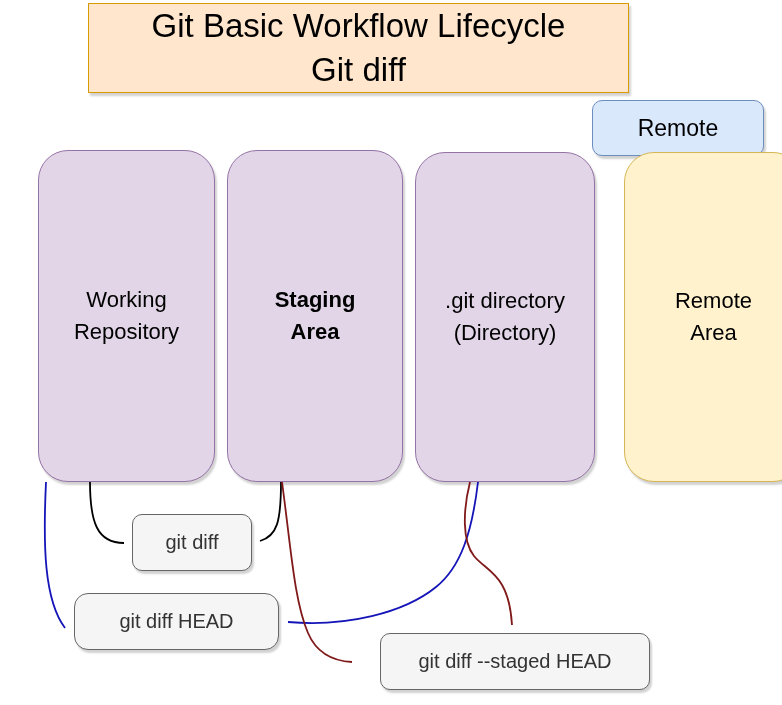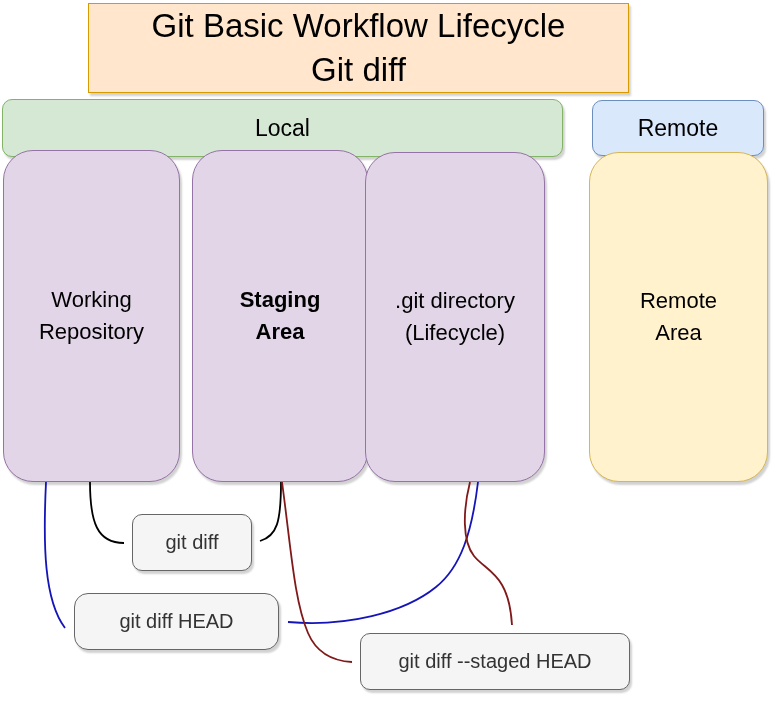--- a/index.html
+++ b/index.html
@@ -40,79 +40,77 @@
   }
   .band-remote {
     left: 592px; top: 100px; width: 172px; height: 56px;
     background: #dae8fc;
     border: 1px solid #6c8ebf;
   }
   .area {
     border-radius: 30px;
     font-size: 22px;
     line-height: 32px;
+    margin-left: 35px;
   }
   .area-purple {
     background: #e1d5e7;
     border: 1px solid #9673a6;
   }
   .area-wd  { left: 3px;   top: 150px; width: 177px; height: 332px; }
   .area-sa  { left: 192px; top: 150px; width: 176px; height: 332px; font-weight: bold; }
-  .area-git { left: 365px; top: 152px; width: 180px; height: 330px; }
+  .area-git { left: 380px; top: 152px; width: 180px; height: 330px; }
   .area-remote {
     left: 589px; top: 152px; width: 179px; height: 330px;
     background: #fff2cc;
     border: 1px solid #d6b656;
   }
   .cmd {
     background: #f5f5f5;
     border: 1px solid #666666;
     border-radius: 10px;
     color: #333333;
     font-size: 20px;
   }
   .cmd-diff   { left: 132px; top: 514px; width: 120px; height: 57px; }
   .cmd-head   { left: 74px;  top: 593px; width: 205px; height: 57px; border-radius: 14px; }
-  .cmd-staged { left: 360px; top: 633px; width: 270px; height: 57px; }
+  .cmd-staged { left: 380px; top: 633px; width: 270px; height: 57px; }
   .arrows {
     position: absolute;
     left: 0; top: 0;
     width: 782px; height: 705px;
     pointer-events: none;
   }
   .arrows path { fill: none; stroke-width: 1.8px; }
 </style>
 </head>
 <body>
 
 <div class="canvas">
 
   <div class="shape title-box">
     <div>Git Basic Workflow Lifecycle</div>
     <div>Git diff</div>
   </div>
 
-  <div class="shape band band-local">
-    <span>Local</span>
-  </div>
   <div class="shape band band-remote">
     <span>Remote</span>
   </div>
 
   <div class="shape area area-purple area-wd">
     <div>Working</div>
     <div>Repository</div>
   </div>
   <div class="shape area area-purple area-sa">
     <div>Staging</div>
     <div>Area</div>
   </div>
   <div class="shape area area-purple area-git">
     <div>.git directory</div>
-    <div>(Lifecycle)</div>
+    <div>(Directory)</div>
   </div>
   <div class="shape area area-remote">
     <div>Remote</div>
     <div>Area</div>
   </div>
 
   <div class="shape cmd cmd-diff">
     <span>git diff</span>
   </div>
   <div class="shape cmd cmd-head">

